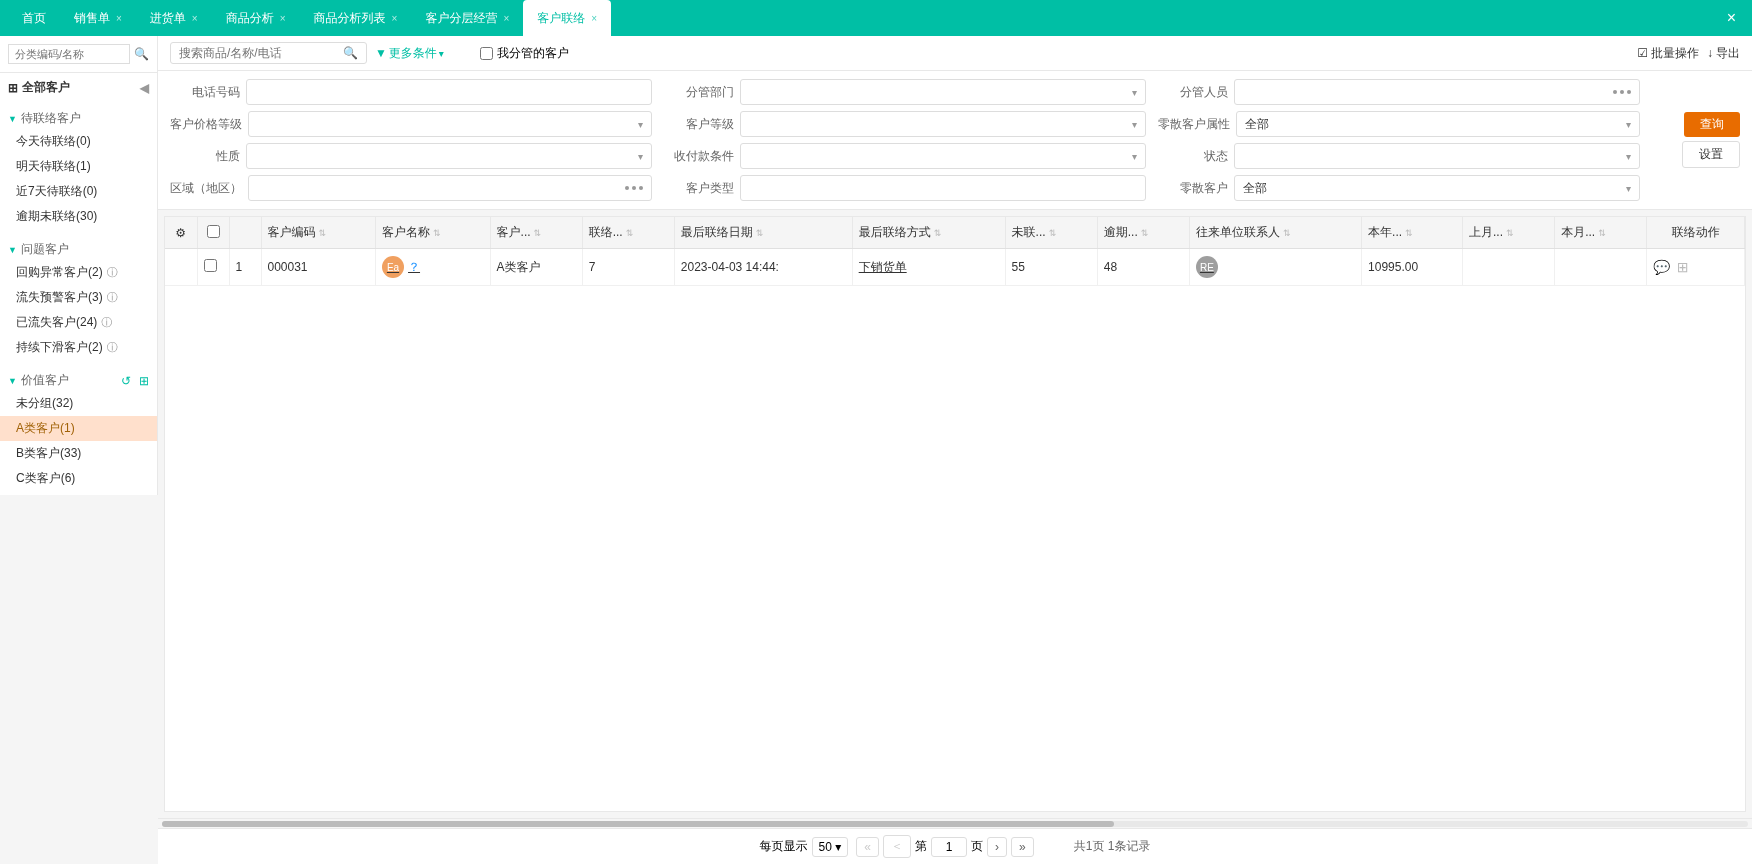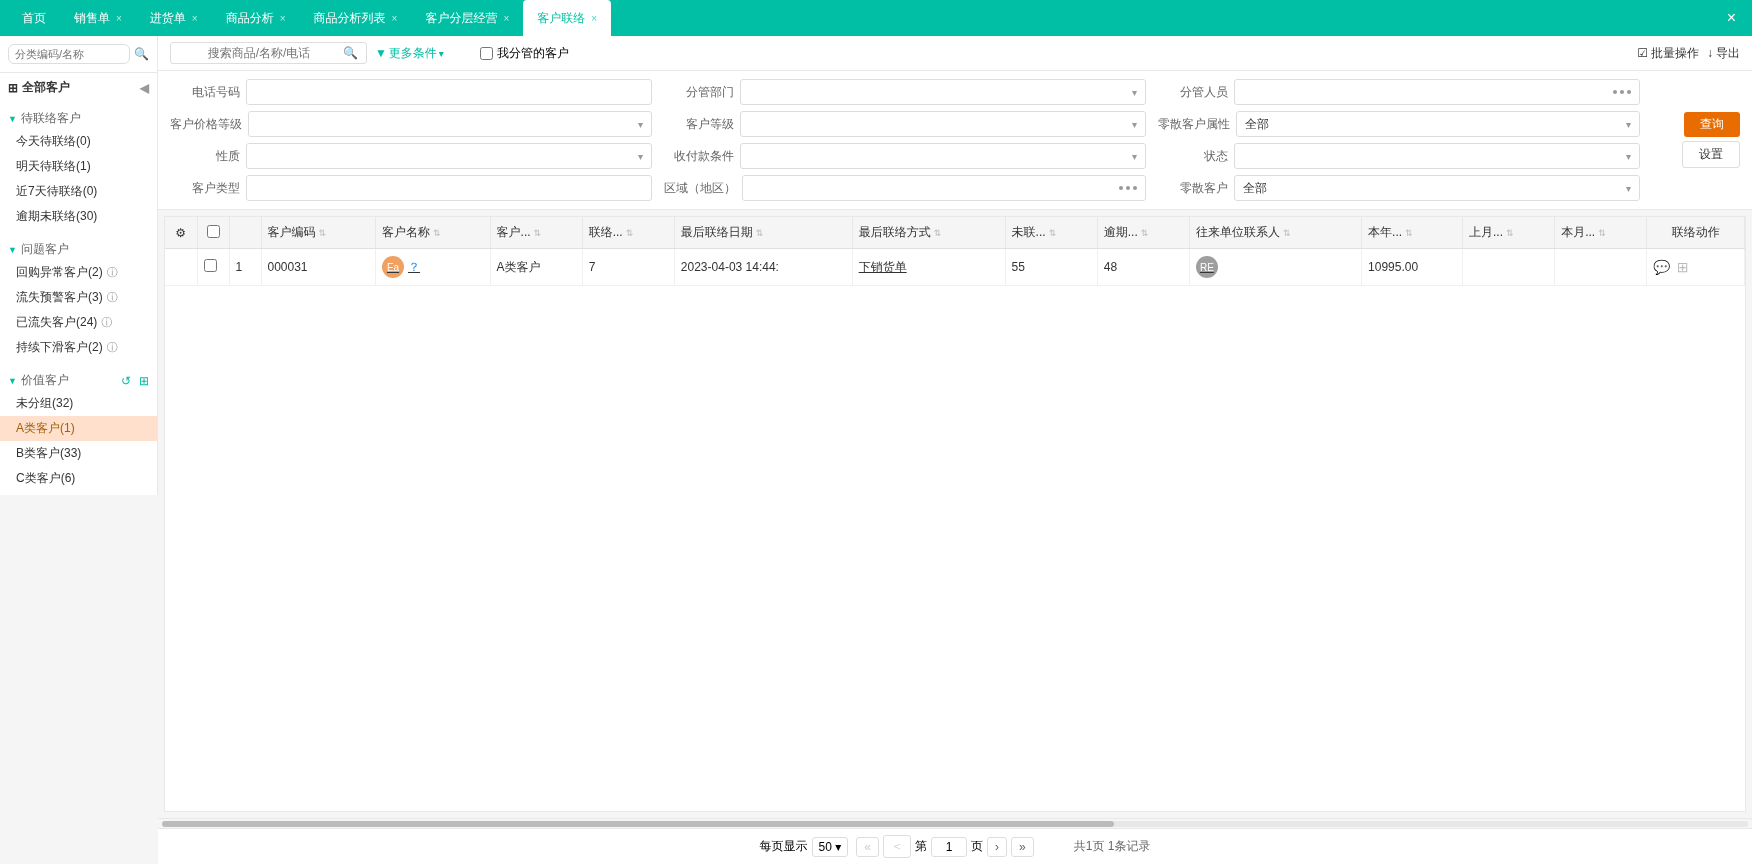--- a/index.html
+++ b/index.html
@@ -58,21 +58,21 @@
     }
     .sidebar-search {
       padding: 8px;
       border-bottom: 1px solid #e8e8e8;
       display: flex;
       align-items: center;
       gap: 4px;
     }
     .sidebar-search input {
       border: 1px solid #ddd;
-      border-radius: 6px;
+      border-radius: 0;
       padding: 3px 6px;
       width: 100%;
       font-size: 11px;
       color: #999;
       outline: none;
     }
     .sidebar-search .search-icon-btn {
       cursor: pointer;
       color: #00bfa5;
     }
@@ -516,21 +516,21 @@
           <span>C类客户(6)</span>
         </div>
       </div>
     </div>
   </div>
 
   <div class="content-area">
 
     <div class="filter-bar">
       <div class="filter-search-wrap">
-        <input type="text" style="width: 160px; text-align: center;" placeholder="搜索商品/名称/电话">
+        <input type="text" style="width: 160px;" placeholder="搜索商品/名称/电话">
         <span style="color:#00bfa5;">🔍</span>
       </div>
       <div class="more-conditions">
         <span style="color:#00bfa5;">▼</span>
         <span>更多条件</span>
         <span style="font-size:10px;">▾</span>
       </div>
       <div class="my-customers">
         <input type="checkbox" style="">
         <span>我分管的客户</span>
@@ -617,32 +617,32 @@
               <label>状态</label>
               <div class="filter-select">
                 <span></span>
                 <span class="chevron">▾</span>
               </div>
             </div>
           </div>
 
           <div class="filter-row">
             <div class="filter-cell">
-              <label>客户类型</label>
-              <div class="filter-input-field" style="flex:1;"></div>
-            </div>
-            <div class="filter-cell">
               <label>区域（地区）</label>
               <div class="filter-input-field" style="flex:1;display:flex;align-items:center;justify-content:flex-end;">
                 <div class="filter-input-dots">
                   <div class="dot"></div>
                     <div class="dot"></div>
                     <div class="dot"></div>
                 </div>
               </div>
+            </div>
+            <div class="filter-cell">
+              <label>客户类型</label>
+              <div class="filter-input-field" style="flex:1;"></div>
             </div>
             <div class="filter-cell">
               <label>零散客户</label>
               <div class="filter-select">
                 <span>全部</span>
                 <span class="chevron">▾</span>
               </div>
             </div>
           </div>
         </div>

